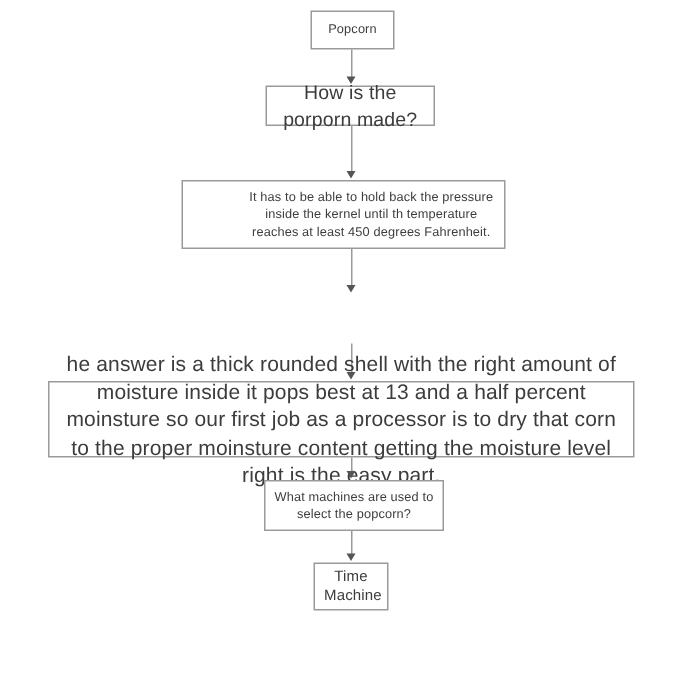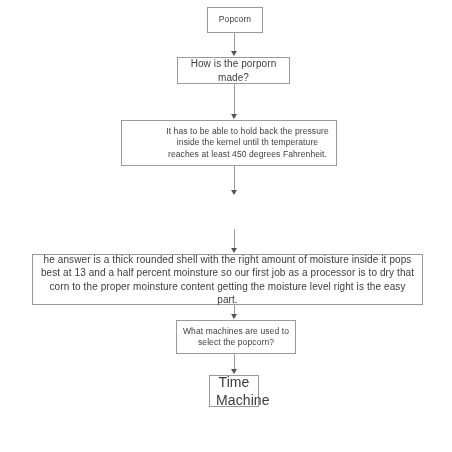--- a/index.html
+++ b/index.html
@@ -33,26 +33,26 @@
     letter-spacing: 0.1px;
     padding: 3px 6px;
   }
   .node-text {
     display: block;
     width: 100%;
   }
 
   
   .n-popcorn      { left: 207px; top: 7px;   width: 56px;  height: 26px; font-size: 8.5px; }
-  .n-question1    { left: 177px; top: 57px;  width: 113px; height: 27px; font-size: 10px; }
+  .n-question1    { left: 177px; top: 57px;  width: 113px; height: 27px; font-size: 13px; }
   .n-pressure     { left: 121px; top: 120px; width: 216px; height: 46px; font-size: 8.5px; padding-left: 43px; }
   .n-question2    { left: 161px; top: 196px; width: 131px; height: 33px; font-size: 8.5px; }
-  .n-answer       { left: 32px;  top: 254px; width: 391px; height: 51px; font-size: 10px; }
+  .n-answer       { left: 32px;  top: 254px; width: 391px; height: 51px; font-size: 14px; }
   .n-question3    { left: 176px; top: 320px; width: 120px; height: 34px; font-size: 8.5px; }
-  .n-timemachine  { left: 209px; top: 375px; width: 50px;  height: 32px; font-size: 14px; }
+  .n-timemachine  { left: 209px; top: 375px; width: 50px;  height: 32px; font-size: 10px; }
 
   .edge {
     position: absolute;
     width: 1px;
     background: #9a9a9a;
   }
   .arrowhead {
     position: absolute;
     width: 0;
     height: 0;

